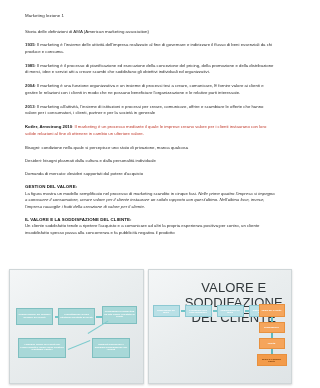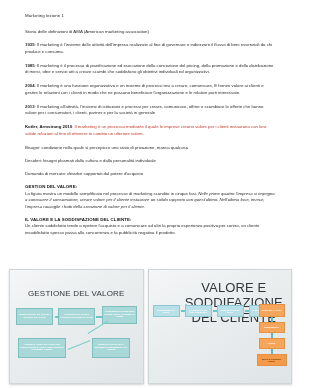--- a/index.html
+++ b/index.html
@@ -201,21 +201,20 @@
   <div class="head-block">
     <div class="head-title">IL VALORE E LA SODDISFAZIONE DEL CLIENTE:</div>
     <div class="head-body">Un cliente soddisfatto tende a ripetere l'acquisto e a comunicare ad altri la propria esperienza positiva;per contro, un cliente insoddisfatto spesso passa alla concorrenza e fa pubblicità negativa il prodotto</div>
   </div>
 
 </div>
 
 <div class="diagrams">
 
   <div class="slide slide-a">
-    <div class="slide-title">GESTIONE DEL VALORE</div>
 
     <div class="box teal" style="left:6px; top:38px; width:37px; height:17px;">Comprensione dei bisogni/ desideri dei clienti</div>
     <div class="conn" style="left:45px; top:46px; width:9px;"></div>
 
     <div class="box teal" style="left:48px; top:38px; width:37px; height:17px;">Progettazione di una strategia orientata ai clienti</div>
     <div class="conn" style="left:86px; top:46px; width:9px;"></div>
 
     <div class="box teal" style="left:92px; top:36px; width:35px; height:18px;">Programma di marketing ad alto valore orientato ai clienti</div>
 
     <div class="arrow-d" style="left:78px; top:63px; width:24px; transform: rotate(-32deg);"></div>

